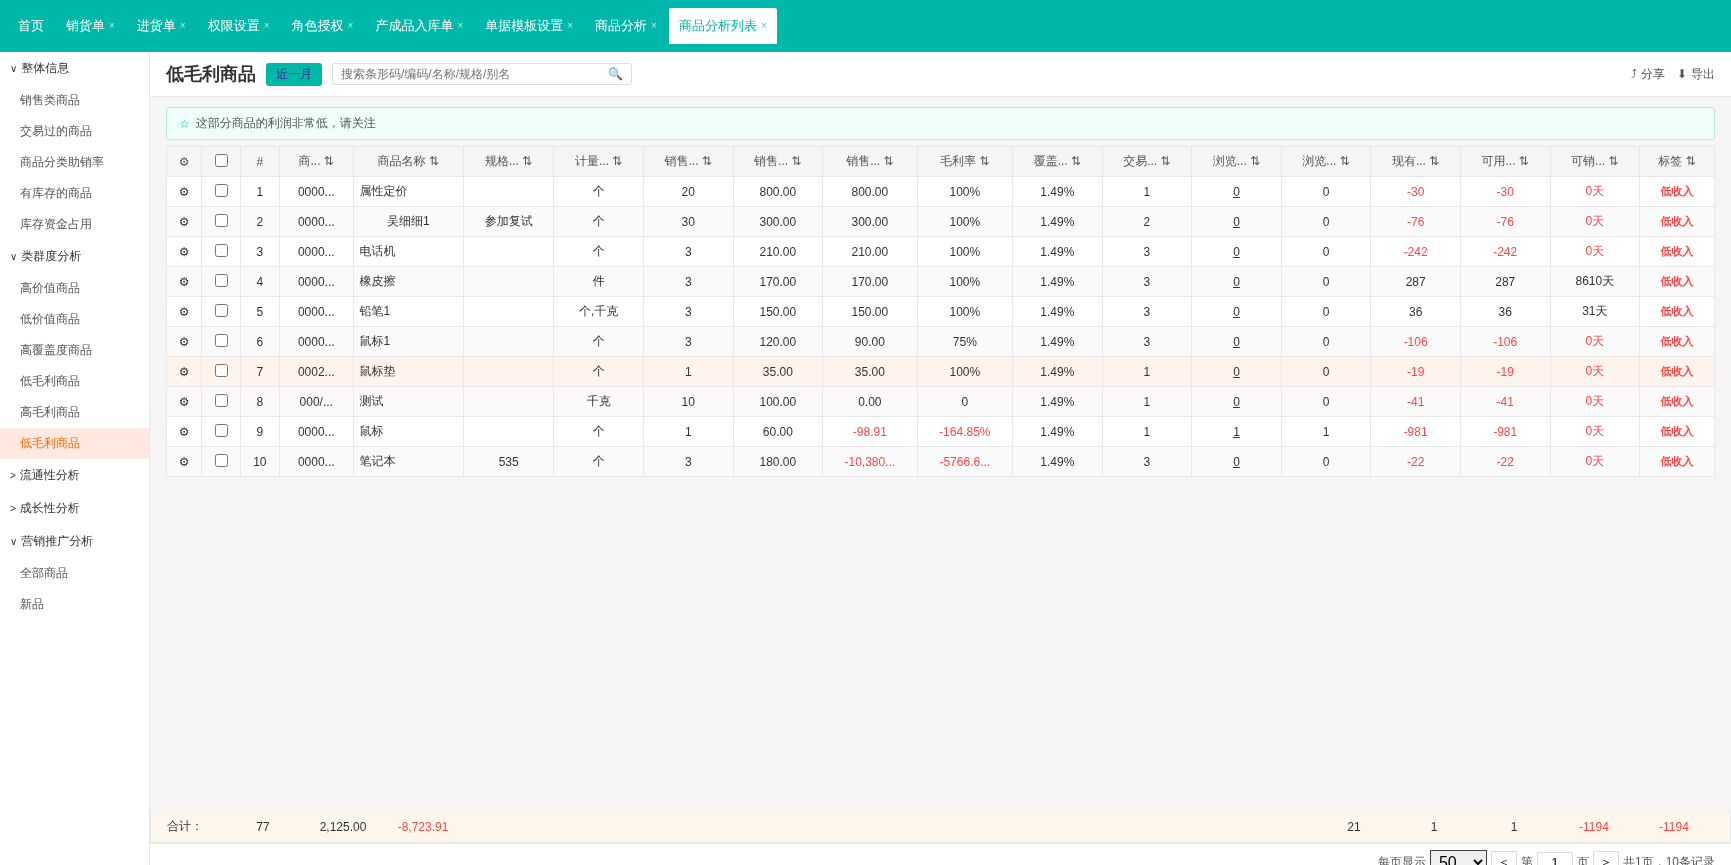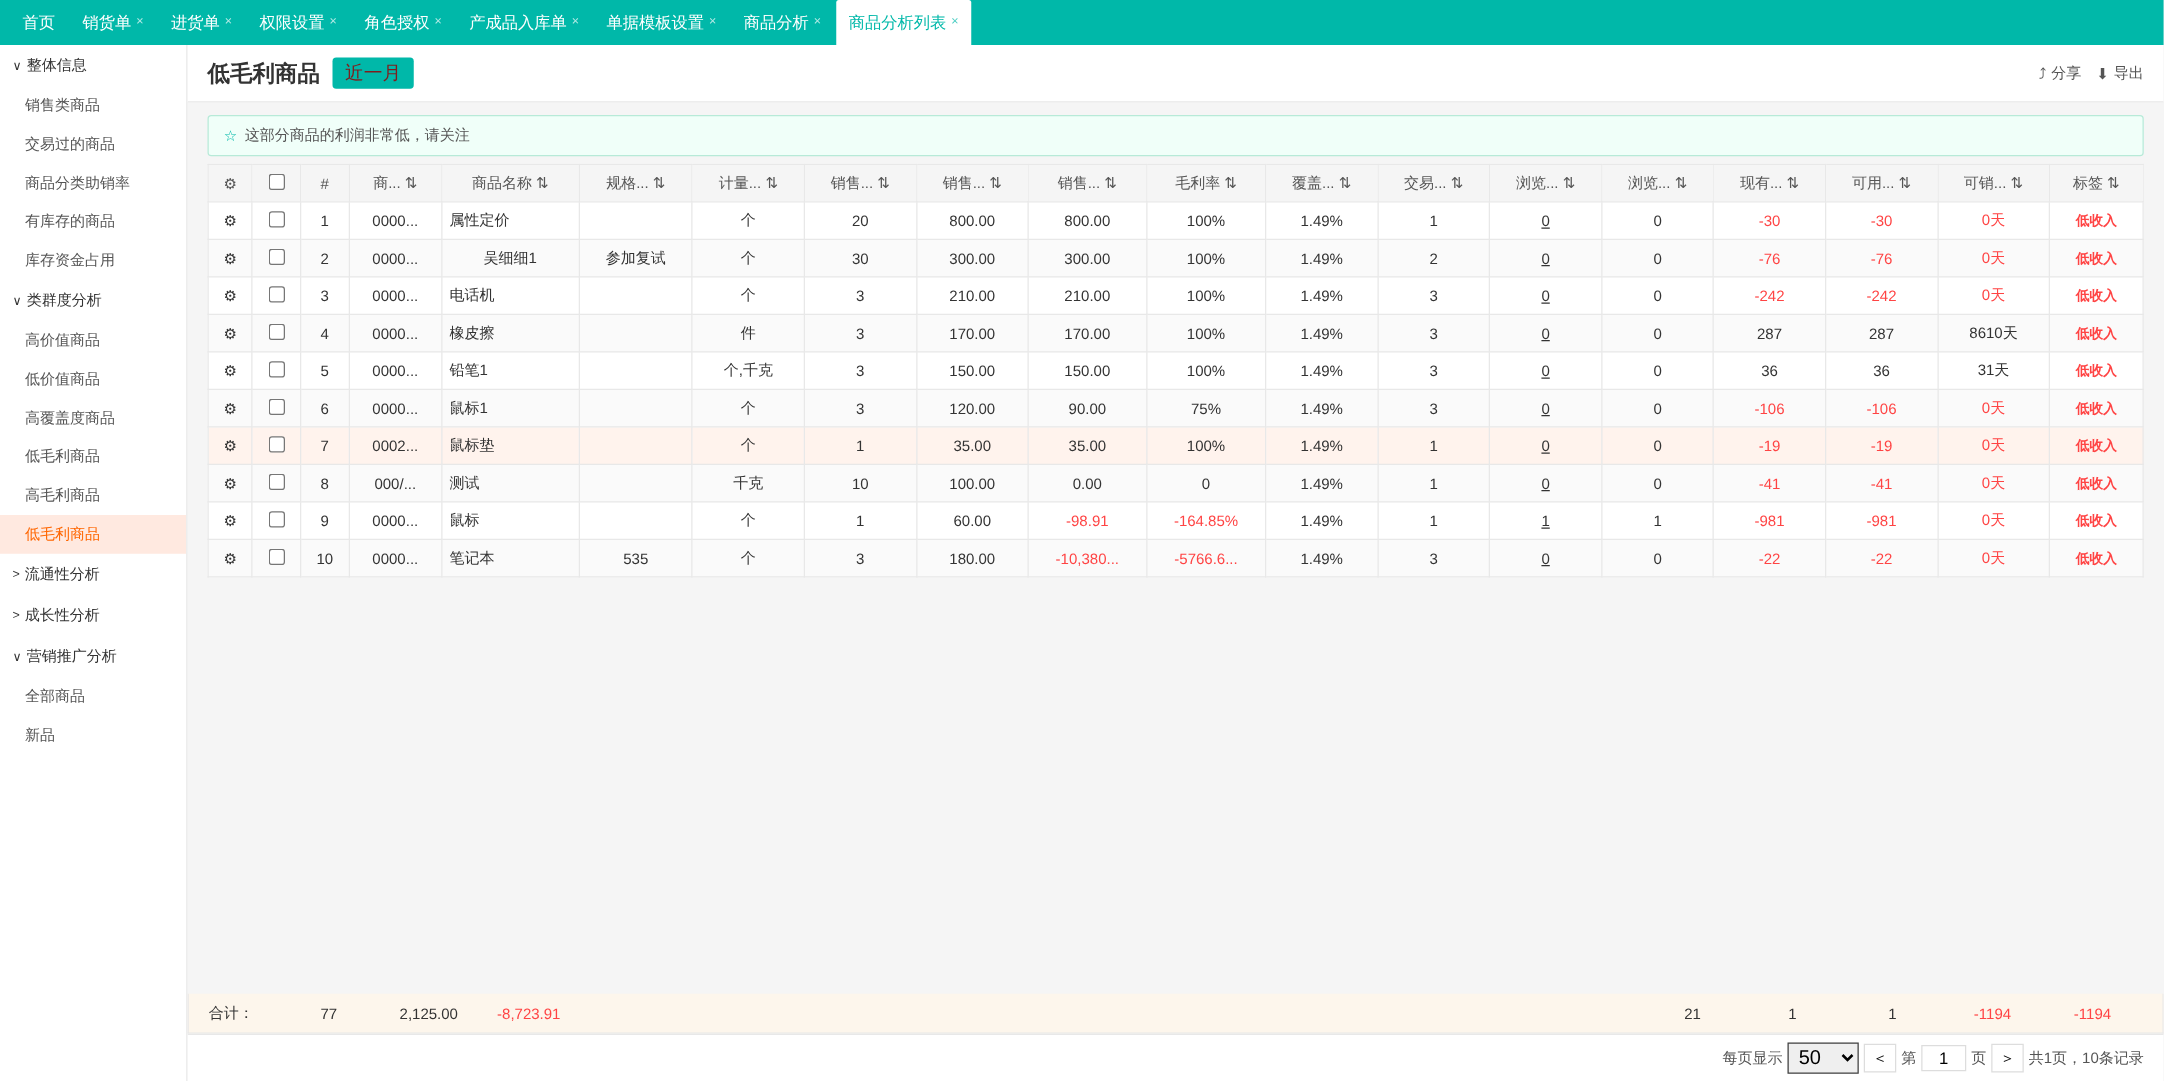--- a/index.html
+++ b/index.html
@@ -3,21 +3,21 @@
   <meta charset="utf-8">
   <style>
     * { box-sizing: border-box; margin: 0; padding: 0; }
     body { font-family: 'Microsoft YaHei', Arial, sans-serif; font-size: 12px; background: #f5f5f5; color: #333; }
 
     
     .top-nav {
       background: #00b8a9;
       display: flex;
       align-items: center;
-      height: 36px;
+      height: 52px;
       padding: 0 8px;
       gap: 2px;
     }
     .top-nav .nav-item {
       color: #fff;
       padding: 0 10px;
       height: 36px;
       line-height: 36px;
       cursor: pointer;
       font-size: 13px;
@@ -91,25 +91,25 @@
       border-bottom: 1px solid #e8e8e8;
       gap: 10px;
     }
     .page-title {
       font-size: 18px;
       font-weight: bold;
       color: #333;
     }
     .filter-btn {
       background: #00b8a9;
-      color: #7f1d1d;
+      color: #4c1d95;
       border: none;
       border-radius: 3px;
       padding: 3px 10px;
-      font-size: 15px;
+      font-size: 12px;
       cursor: pointer;
     }
     .search-box {
       display: flex;
       align-items: center;
       border: 1px solid #ddd;
       border-radius: 3px;
       padding: 3px 8px;
       gap: 5px;
       flex: 1;
@@ -278,20 +278,24 @@
       <div class="sidebar-group-header"><span class="arrow">&gt;</span>成长性分析</div>
       <div class="sidebar-group-header"><span class="arrow">∨</span>营销推广分析</div>
       <div class="sidebar-item">全部商品</div>
       <div class="sidebar-item">新品</div>
     </div>
 
   <div class="content">
     <div class="content-header">
       <span class="page-title">低毛利商品</span>
       <button class="filter-btn">近一月</button>
+      <div class="search-box">
+        <input type="text" placeholder="搜索条形码/编码/名称/规格/别名" style="">
+        <span style="color:#00b8a9;cursor:pointer;">🔍</span>
+      </div>
       <div class="header-actions">
         <div class="action-btn">
           <span>⤴</span>
           <span>分享</span>
         </div>
         <div class="action-btn">
           <span>⬇</span>
           <span>导出</span>
         </div>
       </div>

